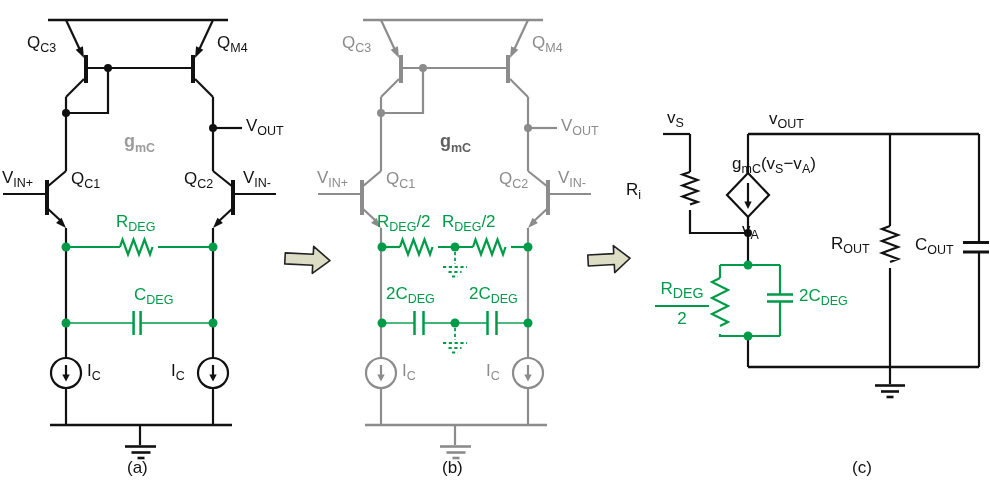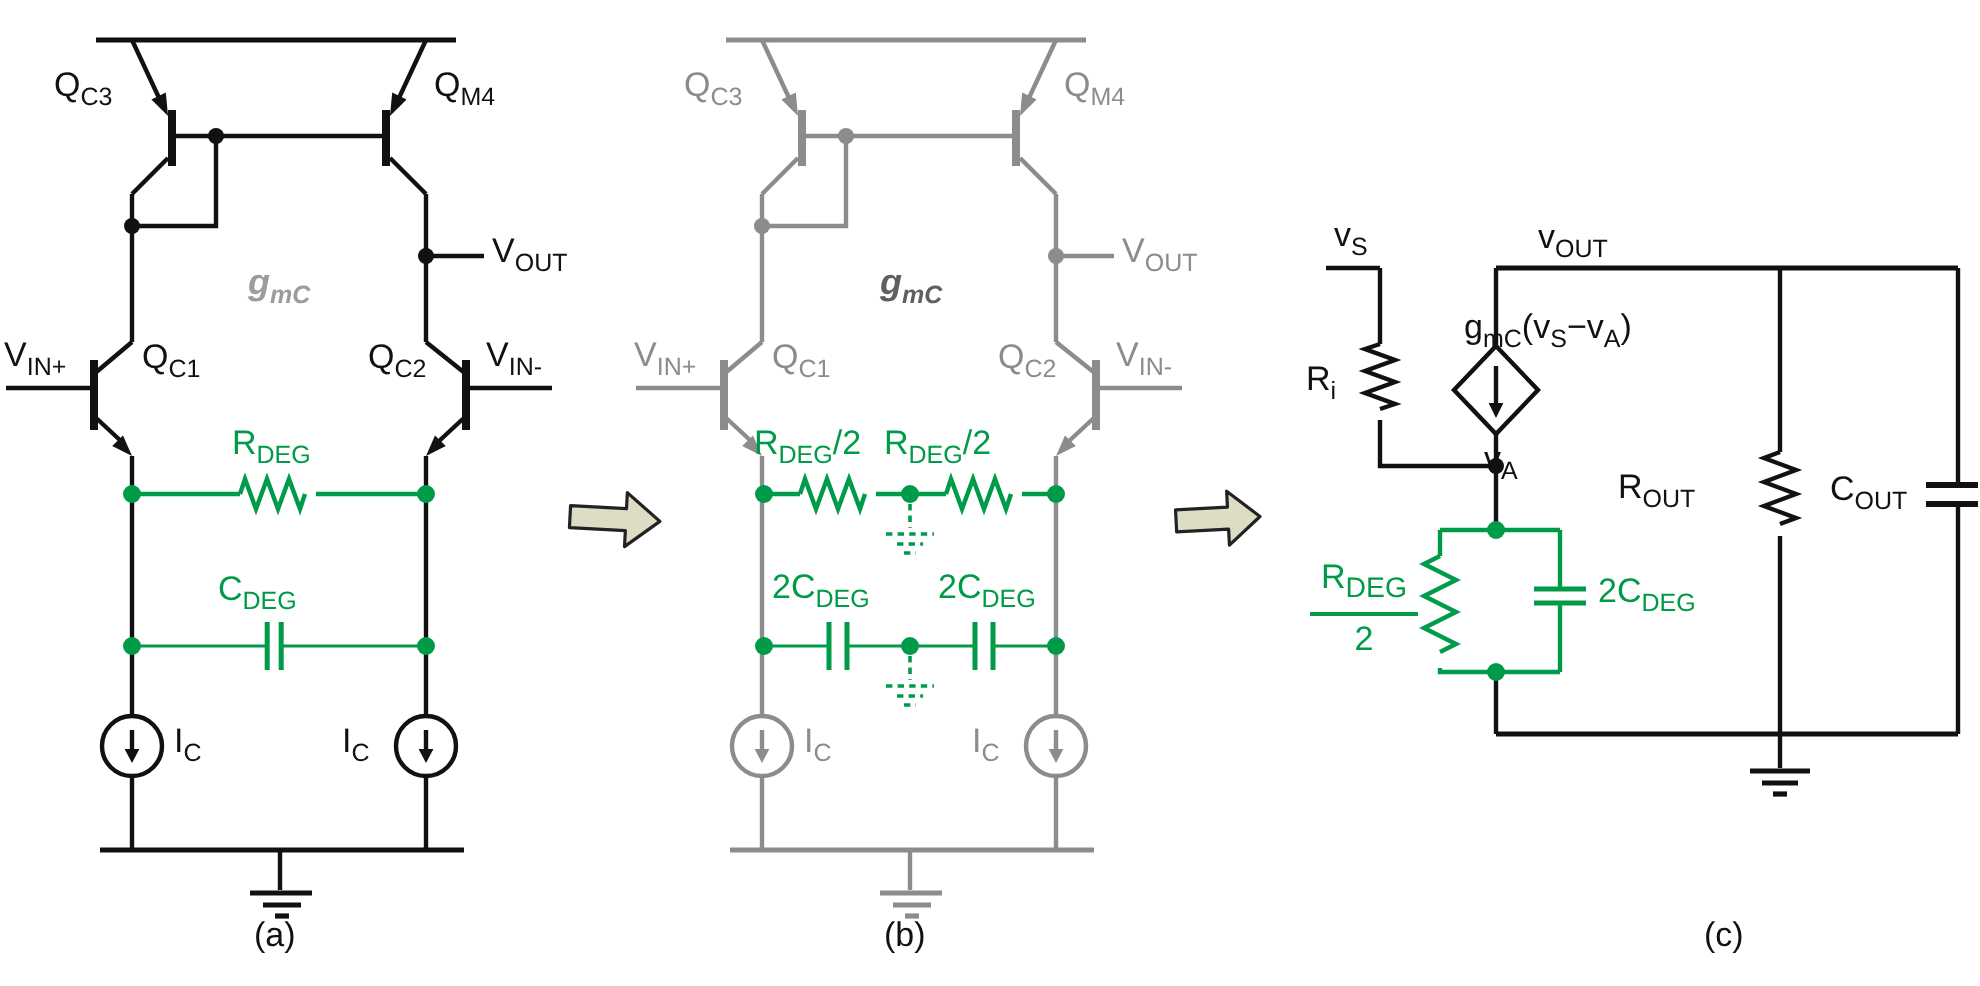--- a/index.html
+++ b/index.html
@@ -20,21 +20,21 @@
   .kdot{fill:var(--ink);stroke:none;}
   .kfill{fill:var(--ink);stroke:none;}
   .gdash{stroke:var(--green);fill:none;stroke-width:1.8;stroke-dasharray:3.2 2.6;}
   .arrowblk{fill:var(--arrow_fill);stroke:var(--arrow_edge);stroke-width:1.6;stroke-linejoin:round;}
 
   
   .lbl{position:absolute;font-size:17px;color:#111;white-space:nowrap;line-height:1;}
   .lbl sub{font-size:12.5px;line-height:1;}
   .gray-t{color:var(--gray);}
   .green-t{color:var(--green);}
-  .gmc{font-size:18px;font-weight:bold;font-style:italic;}
+  .gmc{font-size:18px;font-weight:bold;}
   .gmc-a{color:var(--gmc_a);}
   .gmc-b{color:var(--gmc_b);}
   .capt{font-size:17px;color:#111;}
   .frac{position:absolute;width:54px;text-align:center;color:var(--green);
         font-size:17px;line-height:1;}
   .frac .num{display:block;padding-bottom:4px;border-bottom:2px solid var(--green);}
   .frac .den{display:block;padding-top:3px;}
 </style>
 </head>
 <body>
@@ -227,21 +227,21 @@
 
 <div class="lbl" style="left:27px;top:34px"><span>Q</span><sub>C3</sub></div>
 <div class="lbl" style="left:217px;top:34px"><span>Q</span><sub>M4</sub></div>
 <div class="lbl" style="left:246px;top:117px"><span>V</span><sub>OUT</sub></div>
 <div class="lbl gmc gmc-a" style="left:124px;top:132px"><span>g</span><sub>mC</sub></div>
 <div class="lbl" style="left:2px;top:169px"><span>V</span><sub>IN+</sub></div>
 <div class="lbl" style="left:71px;top:170px"><span>Q</span><sub>C1</sub></div>
 <div class="lbl" style="left:184px;top:170px"><span>Q</span><sub>C2</sub></div>
 <div class="lbl" style="left:243px;top:169px"><span>V</span><sub>IN-</sub></div>
 <div class="lbl green-t" style="left:116px;top:213px"><span>R</span><sub>DEG</sub></div>
-<div class="lbl green-t" style="left:109px;top:286px"><span>C</span><sub>DEG</sub></div>
+<div class="lbl green-t" style="left:134px;top:286px"><span>C</span><sub>DEG</sub></div>
 <div class="lbl" style="left:87px;top:362px"><span>I</span><sub>C</sub></div>
 <div class="lbl" style="left:171px;top:362px"><span>I</span><sub>C</sub></div>
 <div class="lbl capt" style="left:127px;top:459px"><span>(a)</span></div>
 
 <div class="lbl gray-t" style="left:342px;top:34px"><span>Q</span><sub>C3</sub></div>
 <div class="lbl gray-t" style="left:532px;top:34px"><span>Q</span><sub>M4</sub></div>
 <div class="lbl gray-t" style="left:561px;top:117px"><span>V</span><sub>OUT</sub></div>
 <div class="lbl gmc gmc-b" style="left:440px;top:132px"><span>g</span><sub>mC</sub></div>
 <div class="lbl gray-t" style="left:317px;top:169px"><span>V</span><sub>IN+</sub></div>
 <div class="lbl gray-t" style="left:386px;top:170px"><span>Q</span><sub>C1</sub></div>
@@ -250,24 +250,24 @@
 <div class="lbl green-t" style="left:377px;top:213px"><span>R</span><sub>DEG</sub><span>/2</span></div>
 <div class="lbl green-t" style="left:442px;top:213px"><span>R</span><sub>DEG</sub><span>/2</span></div>
 <div class="lbl green-t" style="left:386px;top:285px"><span>2C</span><sub>DEG</sub></div>
 <div class="lbl green-t" style="left:469px;top:285px"><span>2C</span><sub>DEG</sub></div>
 <div class="lbl gray-t" style="left:402px;top:362px"><span>I</span><sub>C</sub></div>
 <div class="lbl gray-t" style="left:486px;top:362px"><span>I</span><sub>C</sub></div>
 <div class="lbl capt" style="left:442px;top:459px"><span>(b)</span></div>
 
 <div class="lbl" style="left:667px;top:109px"><span>v</span><sub>S</sub></div>
 <div class="lbl" style="left:769px;top:110px"><span>v</span><sub>OUT</sub></div>
-<div class="lbl" style="left:653px;top:181px"><span>R</span><sub>i</sub></div>
+<div class="lbl" style="left:626px;top:181px"><span>R</span><sub>i</sub></div>
 <div class="lbl" style="left:732px;top:155px"><span>g</span><sub>mC</sub><span>(v</span><sub>S</sub><span>−v</span><sub>A</sub><span>)</span></div>
 <div class="lbl" style="left:742px;top:221px"><span>v</span><sub>A</sub></div>
-<div class="lbl" style="left:809px;top:235px"><span>R</span><sub>OUT</sub></div>
+<div class="lbl" style="left:831px;top:235px"><span>R</span><sub>OUT</sub></div>
 <div class="lbl" style="left:915px;top:236px"><span>C</span><sub>OUT</sub></div>
 <div class="frac" style="left:655px;top:280px">
   <span class="num"><span>R</span><sub>DEG</sub></span>
   <span class="den">2</span>
 </div>
 <div class="lbl green-t" style="left:799px;top:287px"><span>2C</span><sub>DEG</sub></div>
 <div class="lbl capt" style="left:852px;top:459px"><span>(c)</span></div>
 
 </div>
 

